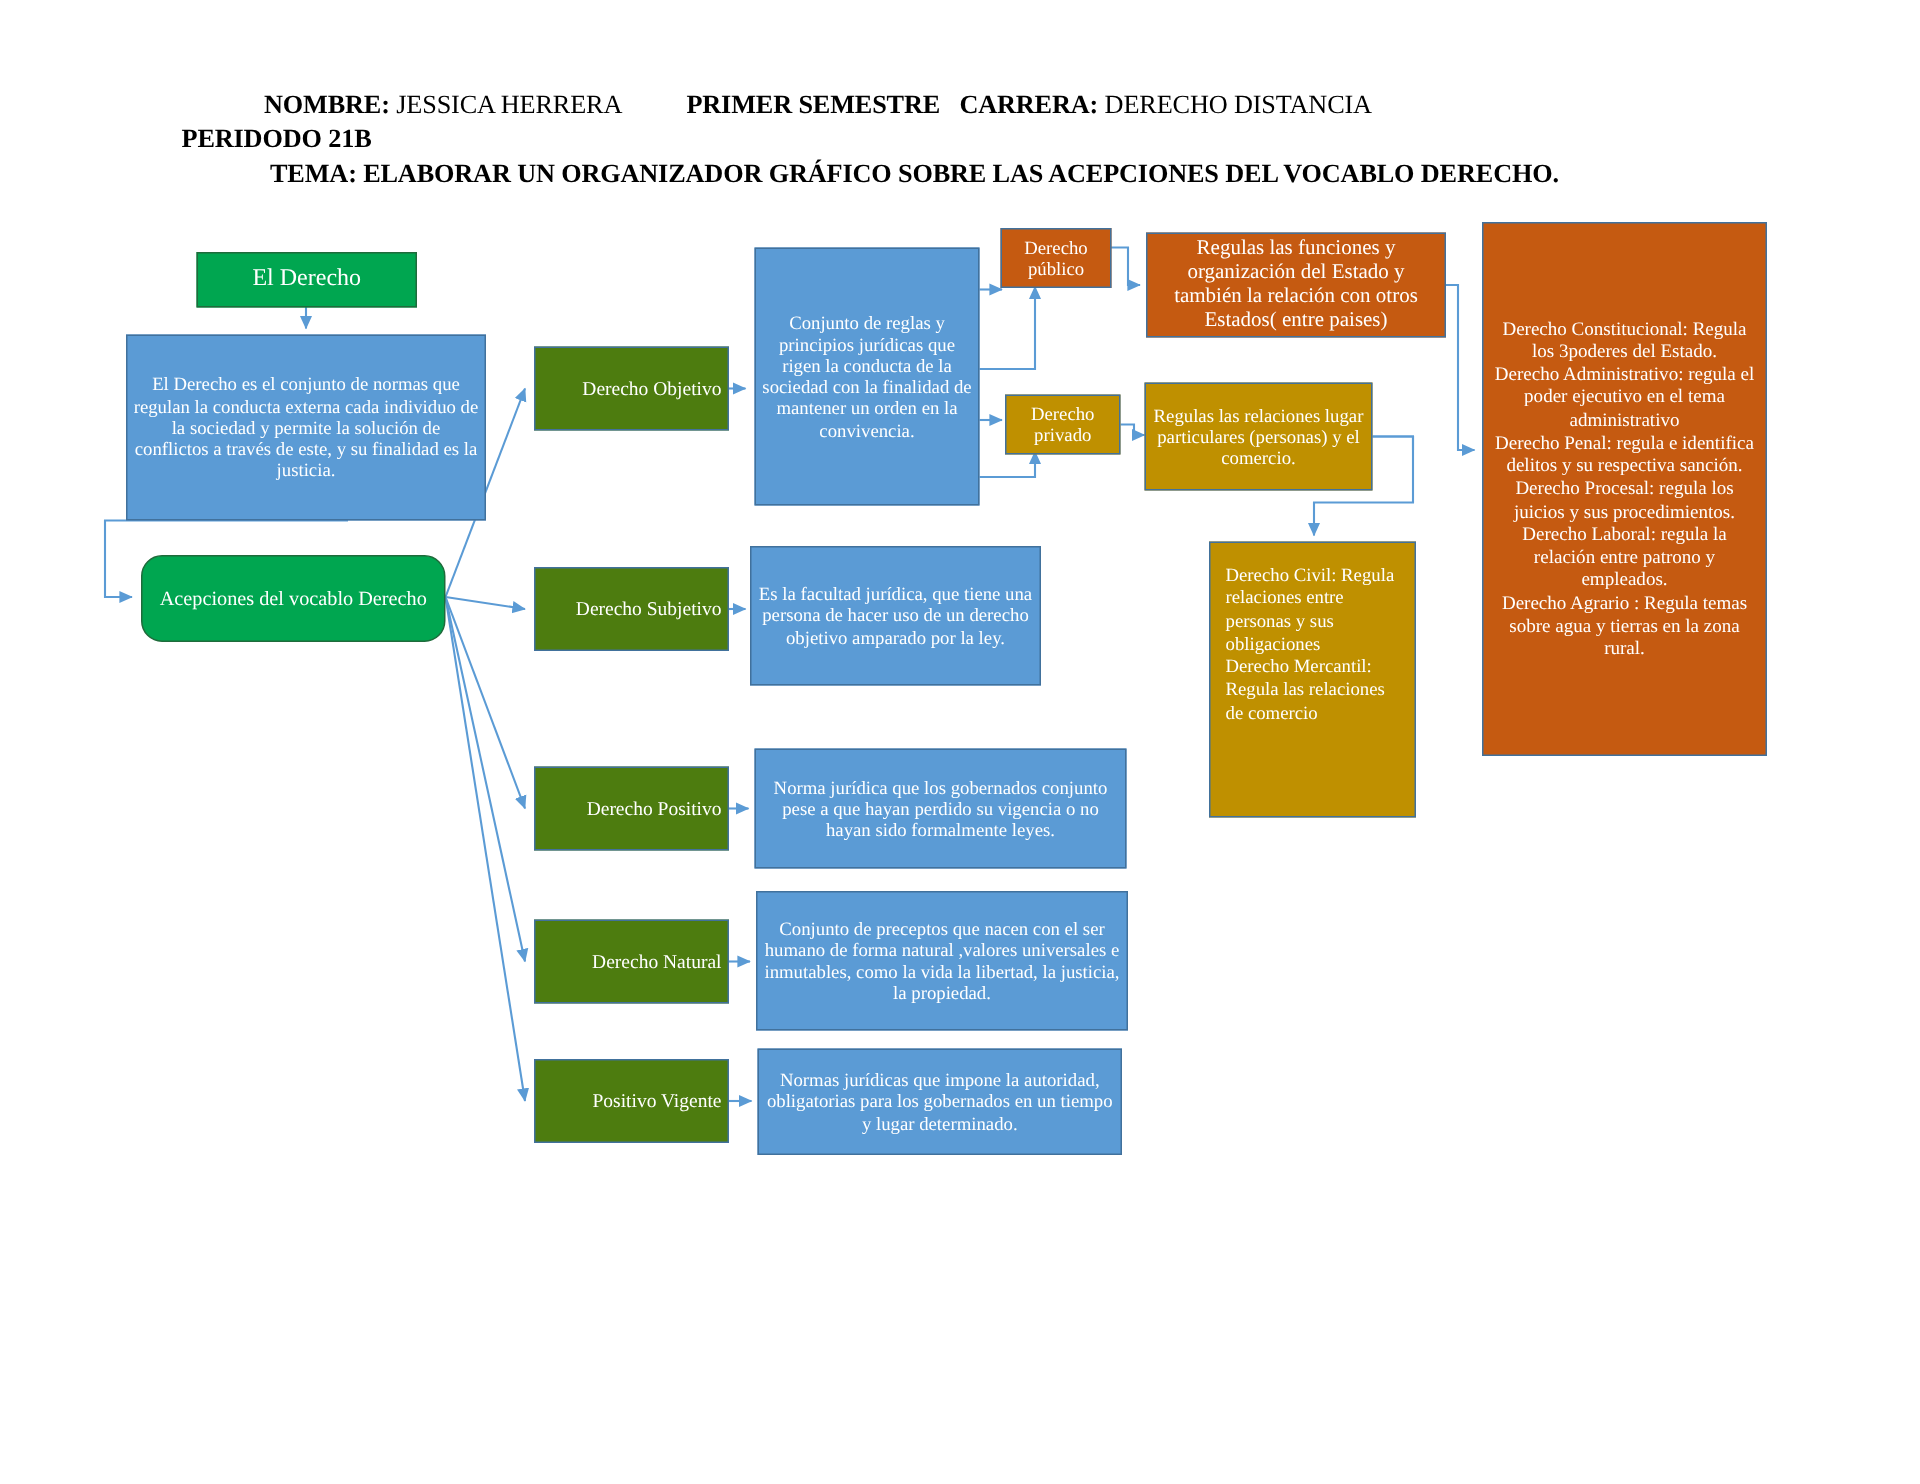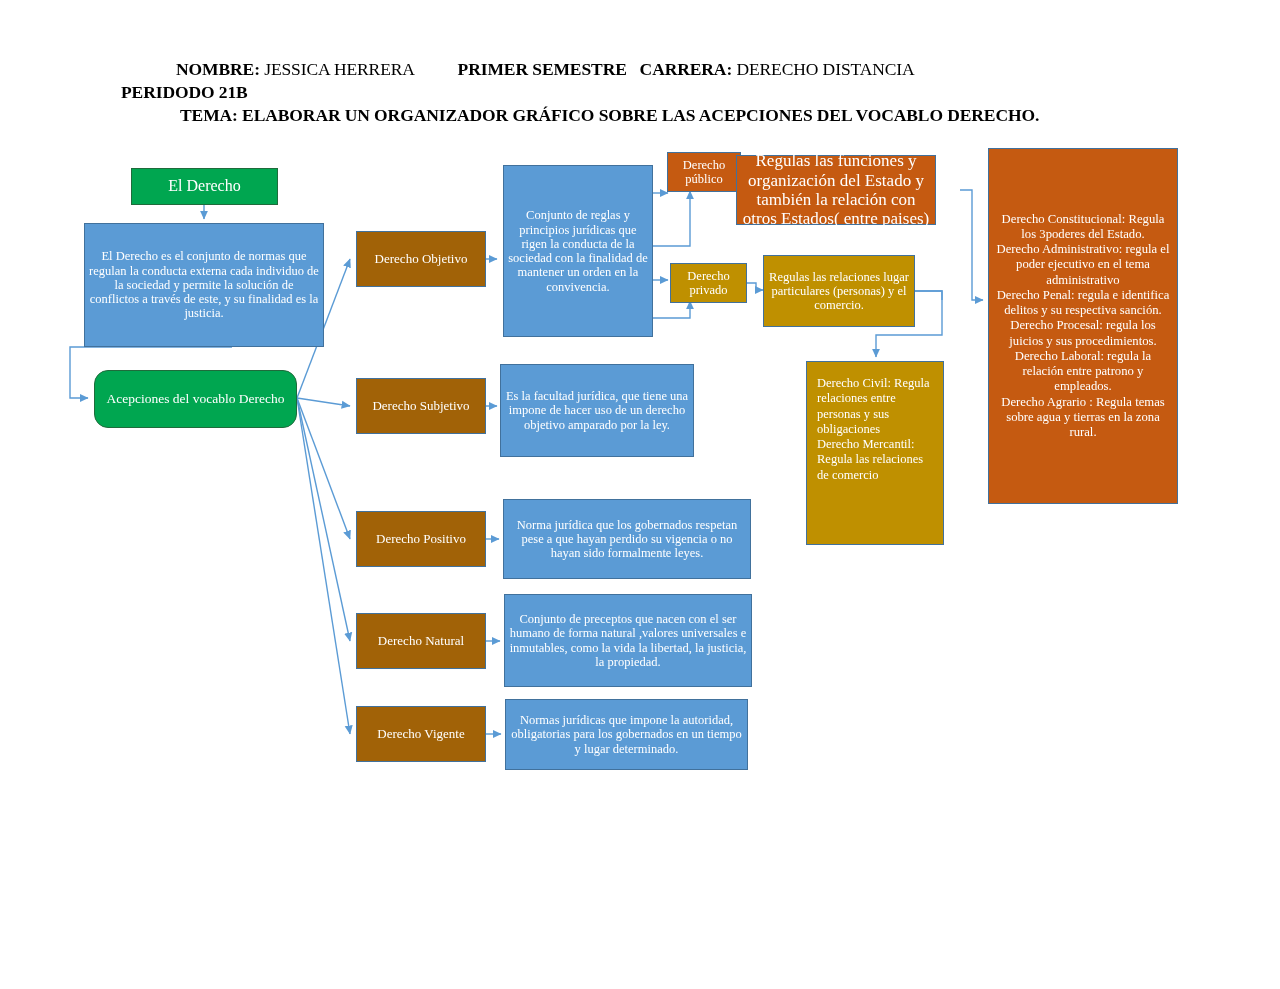--- a/index.html
+++ b/index.html
@@ -43,21 +43,21 @@
     align-items: center;
     justify-content: center;
     text-align: center;
     line-height: 1.14;
     font-family: "Liberation Serif", "DejaVu Serif", serif;
     padding: 2px 4px;
   }
   .node .txt { display: block; width: 100%; }
   .green      { background: #00A650; border-color: #1F6B3B; font-weight: normal; }
   .blue       { background: #5B9BD5; border-color: #41719C; }
-  .yellow     { background: #a16207; border-color: #41719C; }
+  .yellow     { background: #4d7c0f; border-color: #41719C; text-align: right; }
   .orange     { background: #C55A11; border-color: #41719C; }
   .olive      { background: #BF9000; border-color: #41719C; }
   .rounded    { border-radius: 14px; }
   .left-align { justify-content: flex-start; text-align: left; }
 
   
   #wires {
     position: absolute;
     left: 0; top: 0;
     width: 1280px; height: 989px;
@@ -137,47 +137,47 @@
   <div class="node yellow" style="left:356px; top:378px; width:130px; height:56px; font-size:13px;">
     <span class="txt">Derecho Subjetivo</span>
   </div>
   <div class="node yellow" style="left:356px; top:511px; width:130px; height:56px; font-size:13px;">
     <span class="txt">Derecho Positivo</span>
   </div>
   <div class="node yellow" style="left:356px; top:613px; width:130px; height:56px; font-size:13px;">
     <span class="txt">Derecho Natural</span>
   </div>
   <div class="node yellow" style="left:356px; top:706px; width:130px; height:56px; font-size:13px;">
-    <span class="txt">Derecho Vigente</span>
+    <span class="txt">Positivo Vigente</span>
   </div>
 
   <div class="node blue" style="left:503px; top:165px; width:150px; height:172px; font-size:12.5px;">
     <span class="txt">Conjunto de reglas y principios jurídicas que rigen la conducta de la sociedad con la finalidad de mantener un orden en la convivencia.</span>
   </div>
   <div class="node blue" style="left:500px; top:364px; width:194px; height:93px; font-size:12.5px;">
-    <span class="txt">Es la facultad jurídica, que tiene una impone de hacer uso de un derecho objetivo amparado por la ley.</span>
+    <span class="txt">Es la facultad jurídica, que tiene una persona de hacer uso de un derecho objetivo amparado por la ley.</span>
   </div>
   <div class="node blue" style="left:503px; top:499px; width:248px; height:80px; font-size:12.5px;">
-    <span class="txt">Norma jurídica que los gobernados respetan pese a  que hayan perdido su vigencia  o no hayan sido formalmente leyes.</span>
+    <span class="txt">Norma jurídica que los gobernados conjunto pese a  que hayan perdido su vigencia  o no hayan sido formalmente leyes.</span>
   </div>
   <div class="node blue" style="left:504px; top:594px; width:248px; height:93px; font-size:12.5px;">
     <span class="txt">Conjunto de preceptos que nacen con el ser humano de forma natural ,valores universales e inmutables, como la vida la libertad, la justicia, la propiedad.</span>
   </div>
   <div class="node blue" style="left:505px; top:699px; width:243px; height:71px; font-size:12.5px;">
     <span class="txt">Normas jurídicas que impone la autoridad, obligatorias para los gobernados en un tiempo y lugar determinado.</span>
   </div>
 
   <div class="node orange" style="left:667px; top:152px; width:74px; height:40px; font-size:12.5px;">
     <span class="txt">Derecho público</span>
   </div>
   <div class="node olive" style="left:670px; top:263px; width:77px; height:40px; font-size:12.5px;">
     <span class="txt">Derecho privado</span>
   </div>
 
-  <div class="node orange" style="left:736px; top:155px; width:200px; height:70px; font-size:17px;">
+  <div class="node orange" style="left:764px; top:155px; width:200px; height:70px; font-size:14px;">
     <span class="txt">Regulas las funciones y organización  del Estado y también la relación con otros Estados( entre paises)</span>
   </div>
   <div class="node olive" style="left:763px; top:255px; width:152px; height:72px; font-size:12.5px;">
     <span class="txt">Regulas las relaciones lugar particulares (personas)  y el comercio.</span>
   </div>
 
   <div class="node olive left-align" style="left:806px; top:361px; width:138px; height:184px; font-size:12.5px; white-space:pre-line; padding:14px 10px; align-items:flex-start; line-height:1.22;">
     <span class="txt">Derecho Civil: Regula relaciones entre personas y sus obligaciones
 Derecho Mercantil: Regula las relaciones de comercio</span>
   </div>

